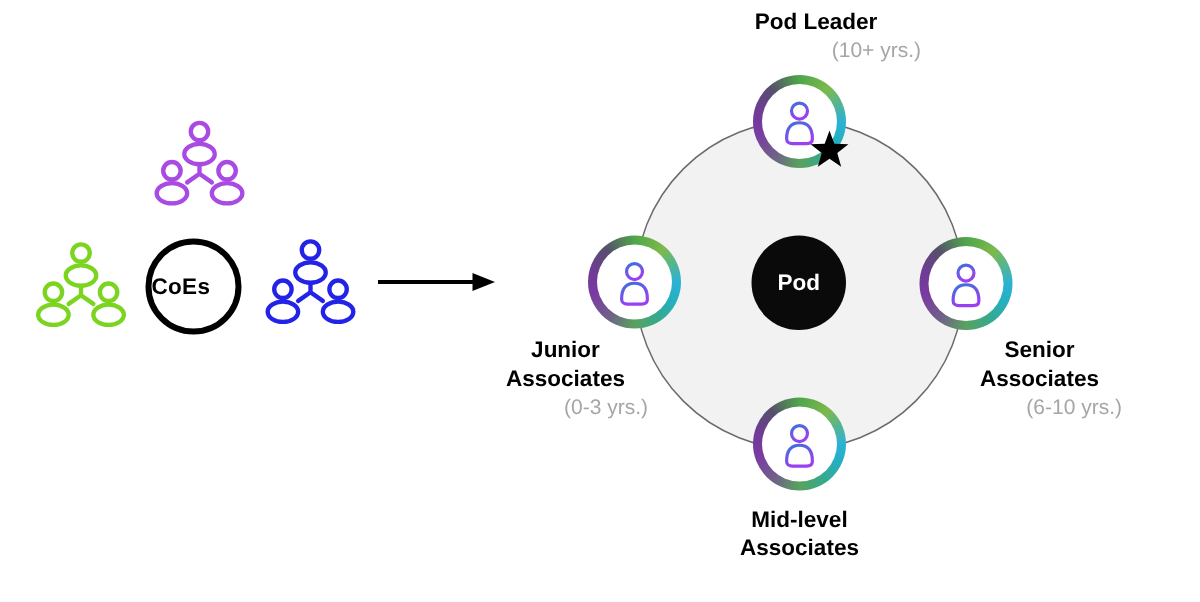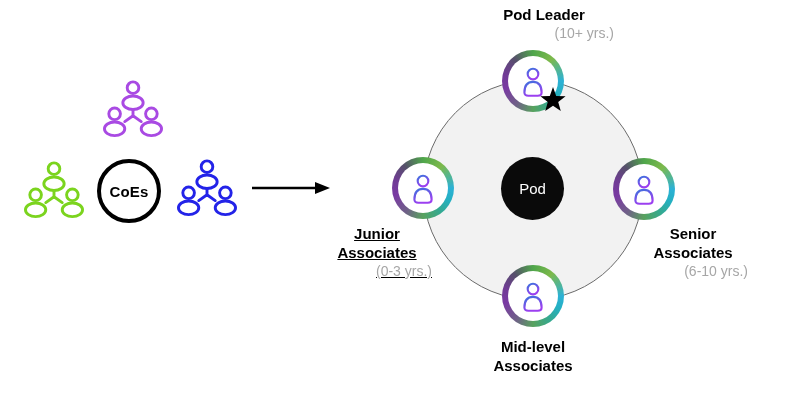--- a/index.html
+++ b/index.html
@@ -19,38 +19,38 @@
   .org-icon { width:62px; height:60px; }
   .org-purple { color:#a94ae3; }
   .org-green  { color:#7bd41e; }
   .org-blue   { color:#2323e8; }
 
   .coes-circle {
     width:56px; height:56px;
     border:4px solid #000000;
     border-radius:50%;
     background:#ffffff;
-    display:flex; align-items:center; justify-content:center;
+    display:flex; align-items:center; 
   }
   .coes-text { font-weight:bold; font-size:15px; color:#000; letter-spacing:0.2px; }
 
   
   .big-circle {
     width:218px; height:218px;
     border:1px solid #6b6b6b;
     border-radius:50%;
     background:#f2f2f2;
   }
   .pod-center {
     width:63px; height:63px;
     background:#0a0a0a;
     border-radius:50%;
     display:flex; align-items:center; justify-content:center;
   }
-  .pod-center-text { color:#ffffff; font-weight:normal; font-size:15px; }
+  .pod-center-text { color:#ffffff; font-weight:bold; font-size:15px; }
 
   .node {
     width:62px; height:62px;
     border-radius:50%;
     background: conic-gradient(from 0deg at 50% 50%,
       #4fa64b 0deg,
       #7db94b 40deg,
       #2cb1d6 90deg,
       #24b0c2 115deg,
       #35a98f 145deg,
@@ -172,18 +172,18 @@
 
   <div class="abs role-label" style="left:638px; top:224px; width:110px;">
     <div class="role-title">Senior Associates</div>
     <div class="role-exp">(6-10 yrs.)</div>
   </div>
 
   <div class="abs role-label" style="left:473px; top:337px; width:120px;">
     <div class="role-title">Mid-level Associates</div>
   </div>
 
-  <div class="abs role-label" style="left:322px; top:224px; width:110px;text-decoration:underline;">
+  <div class="abs role-label" style="left:322px; top:224px; width:110px;">
     <div class="role-title">Junior Associates</div>
     <div class="role-exp">(0-3 yrs.)</div>
   </div>
 
 </div>
 
 </body></html>

